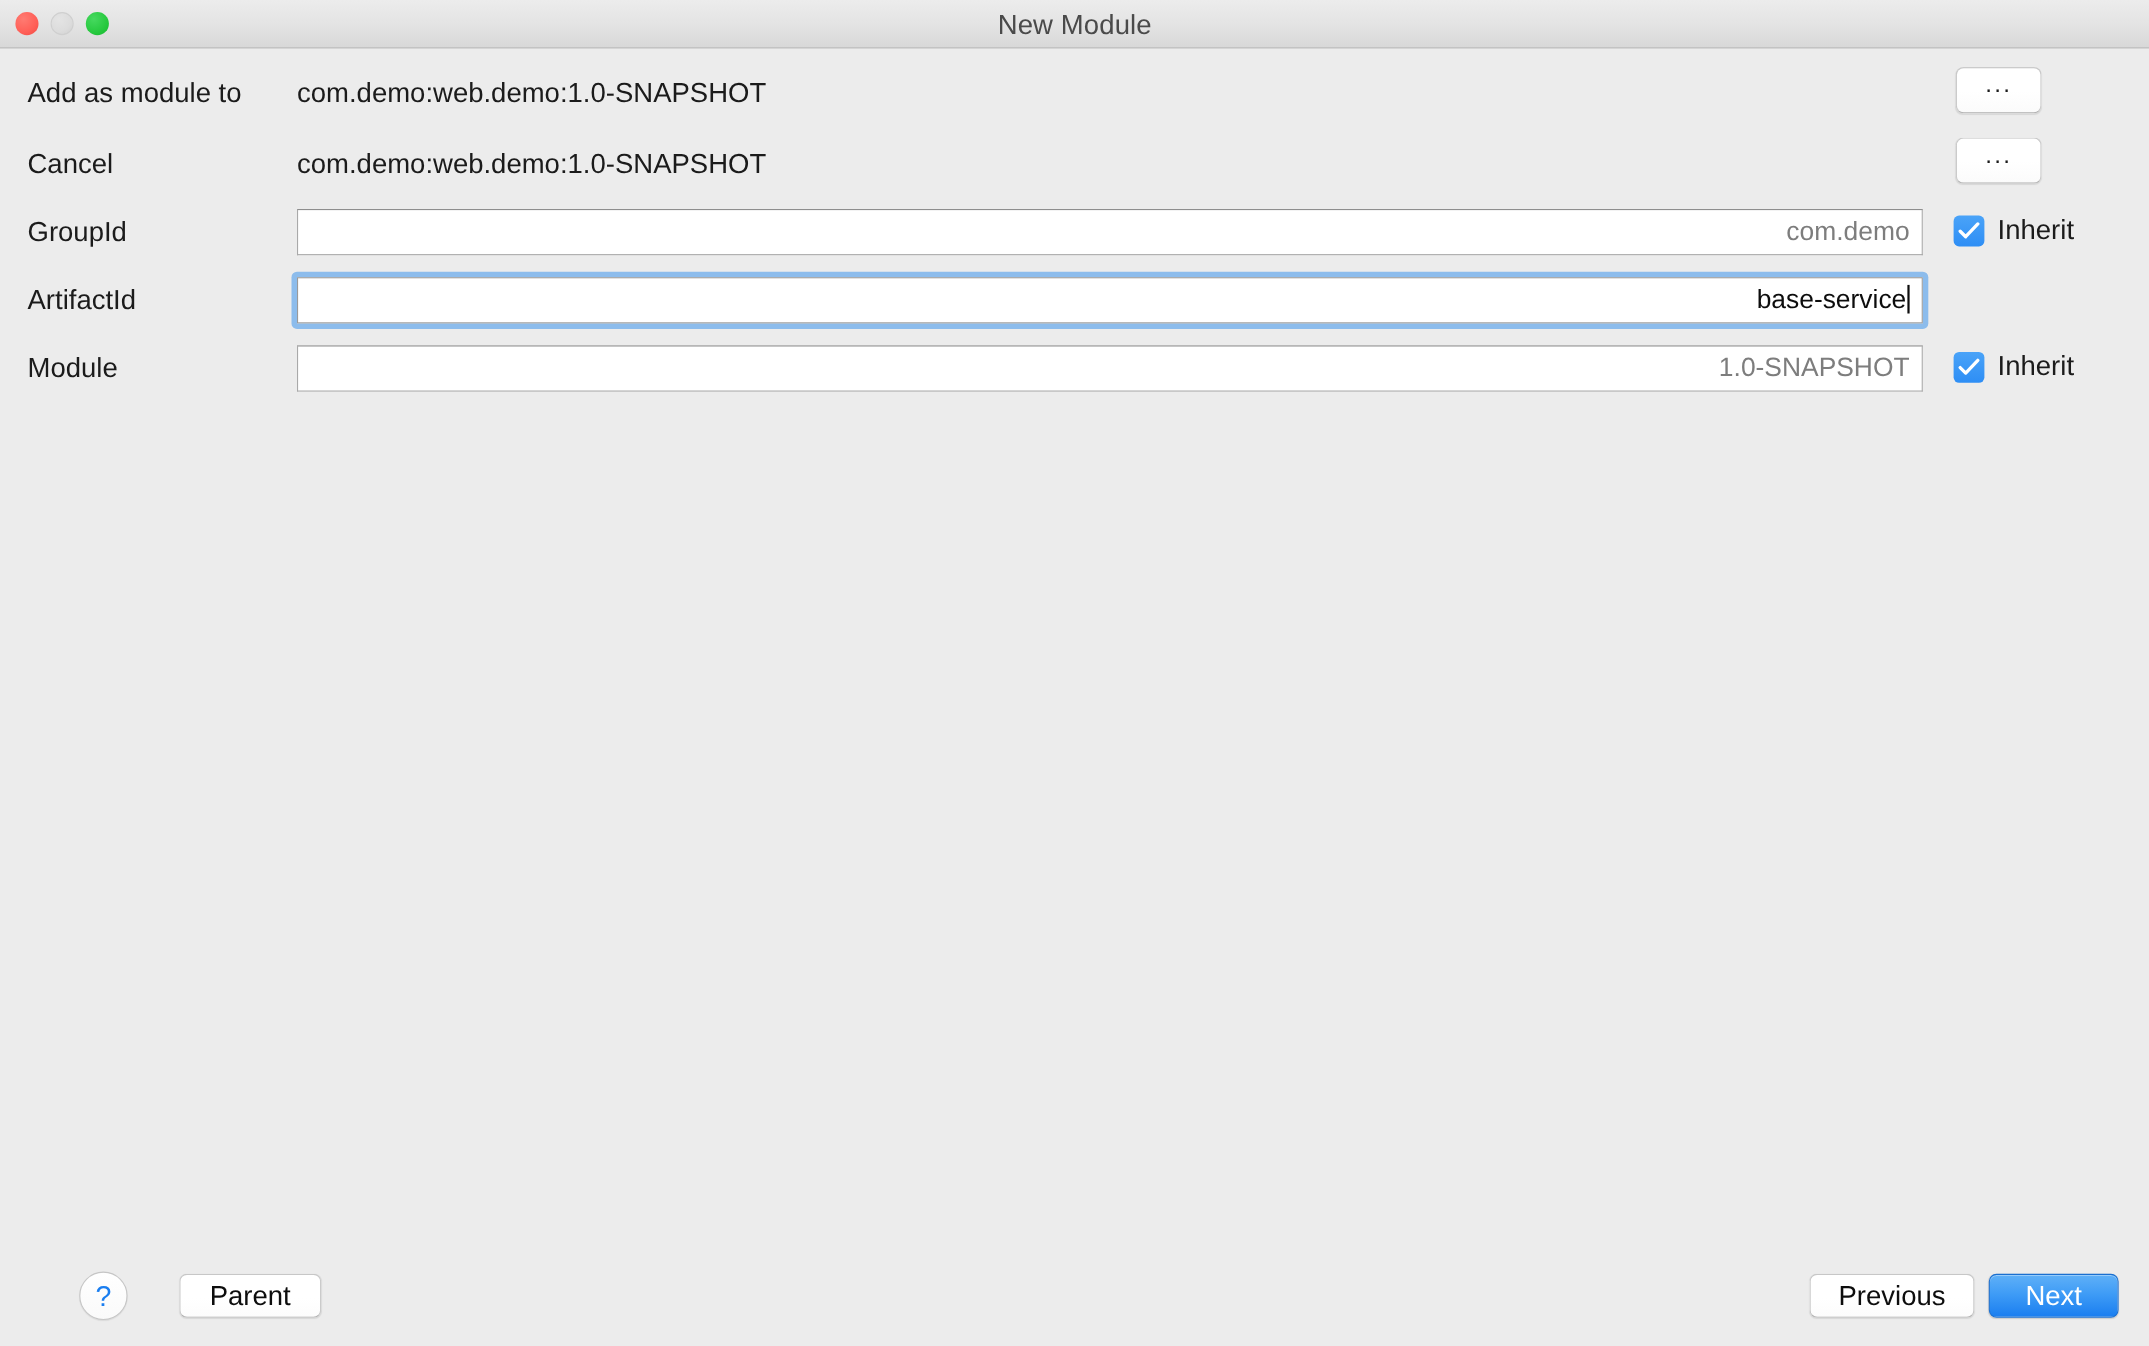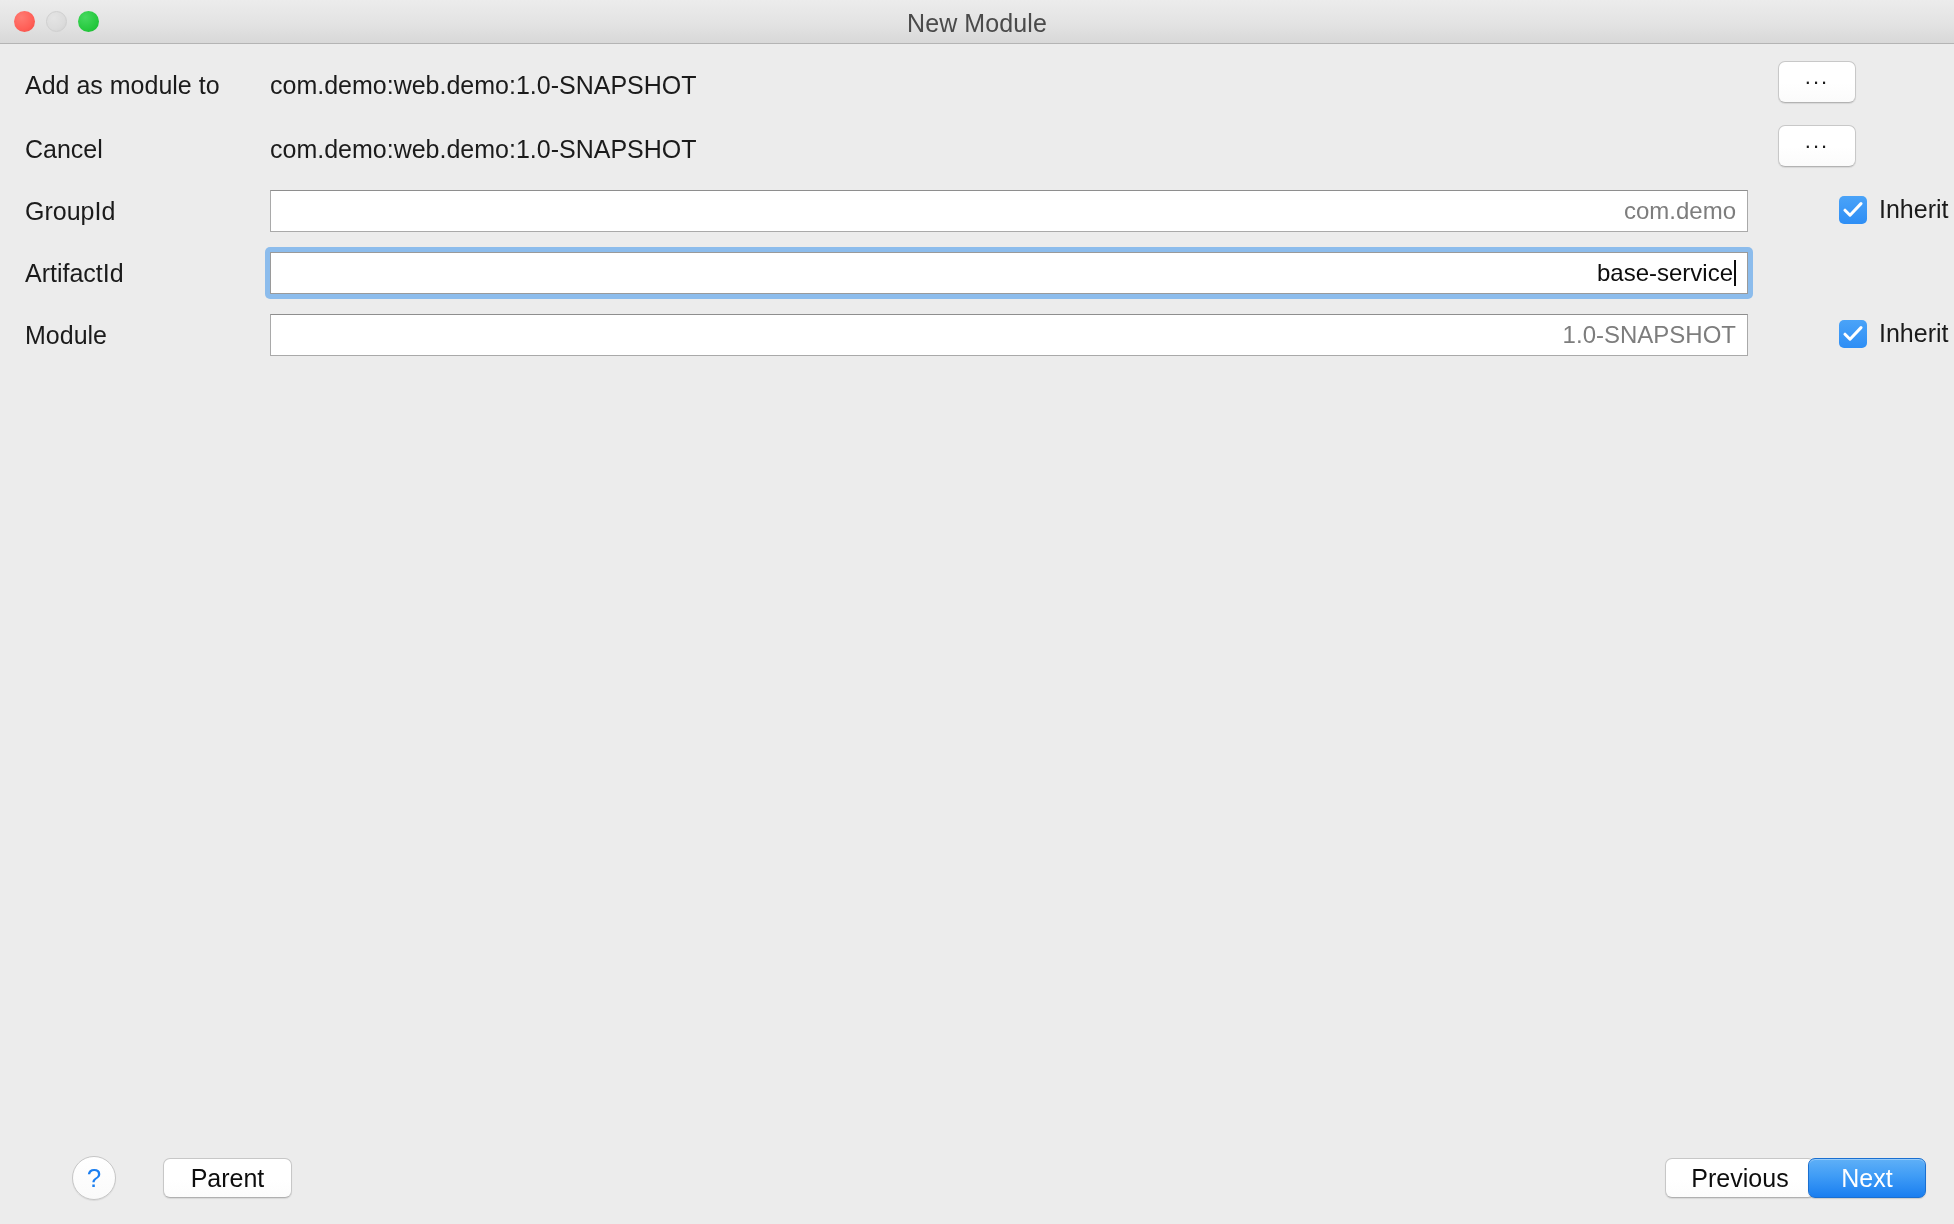--- a/index.html
+++ b/index.html
@@ -160,21 +160,21 @@
     font-size: 22px;
     color: #1b1b1b;
     letter-spacing: 2px;
     line-height: 10px;
     padding-bottom: 10px;
   }
 
   
   .inherit-group {
     position: absolute;
-    left: 1839px;
+    left: 1776px;
     top: 9px;
     display: flex;
     align-items: center;
     gap: 12px;
   }
   .checkbox {
     width: 28px;
     height: 28px;
     border-radius: 5px;
     background: linear-gradient(to bottom, #4aa3f8 0%, #2e8ef5 100%);
@@ -230,21 +230,21 @@
     box-shadow: 0 1px 1px rgba(0,0,0,0.09);
     color: #0d0d0d;
   }
   .btn-blue {
     background: linear-gradient(to bottom, #5fb0f7 0%, #3f9cf6 45%, #1a7ef0 100%);
     border: 1px solid #1a6fd0;
     box-shadow: 0 1px 1px rgba(0,0,0,0.14), inset 0 1px 0 rgba(255,255,255,0.35);
     color: #ffffff;
   }
   #cancel-button   { left: 163px;  top: 24px; width: 129px; }
-  #previous-button { left: 1645px; top: 24px; width: 150px; margin-left: 20px; }
+  #previous-button { left: 1645px; top: 24px; width: 150px; }
   #next-button     { left: 1808px; top: 24px; width: 118px; }
 </style>
 </head>
 <body>
 
 <div id="titlebar">
   <div class="traffic-lights">
     <span class="light light-close"></span>
     <span class="light light-min"></span>
     <span class="light light-max"></span>

